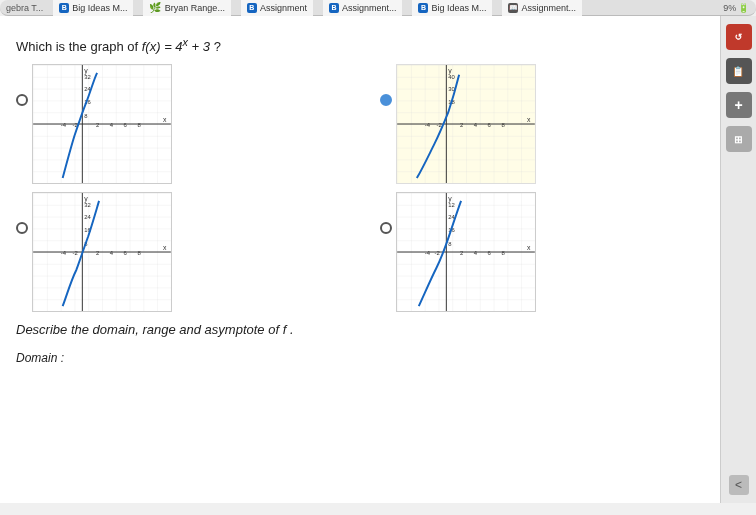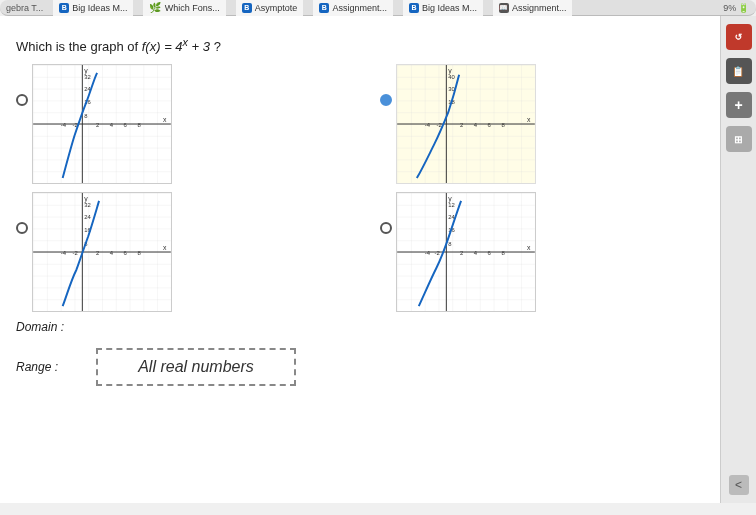--- a/index.html
+++ b/index.html
@@ -208,25 +208,25 @@
 <body>
 
 <div class="top-nav">
   <span style="font-size:9px;color:#555;">gebra T...</span>
   <div class="nav-tab">
     <span class="nav-tab-icon">B</span>
     <span>Big Ideas M...</span>
   </div>
   <div class="nav-tab">
     <span style="color:#4caf50;font-size:10px;">🌿</span>
-    <span>Which Fons...</span>
+    <span>Bryan Range...</span>
   </div>
   <div class="nav-tab">
     <span class="nav-tab-icon">B</span>
-    <span>Asymptote</span>
+    <span>Assignment</span>
   </div>
   <div class="nav-tab">
     <span class="nav-tab-icon">B</span>
     <span>Assignment...</span>
   </div>
   <div class="nav-tab">
     <span class="nav-tab-icon">B</span>
     <span>Big Ideas M...</span>
   </div>
   <div class="nav-tab">
@@ -369,31 +369,28 @@
             <text x="92" y="63" font-size="6" fill="#333">6</text>
             <text x="106" y="63" font-size="6" fill="#333">8</text>
 
             <path d="M 22,115 C 28,102 34,88 40,76 C 46,64 50,52 54,40 C 58,28 62,16 65,8" fill="none" stroke="#1565c0" stroke-width="2"></path>
           </svg>
         </div>
       </div>
 
     </div>
 
+    <div class="describe-section">
+      <span>Describe the domain, range and asymptote of f .</span>
+    </div>
 
     <div class="answer-row">
       <span class="answer-label">Domain :</span>
     </div>
 
-    <div class="answer-row">
-      <span class="answer-label">Range :</span>
-      <div class="answer-box">
-        <span>All real numbers</span>
-      </div>
-    </div>
 
 
   </div>
 
   <div class="right-sidebar">
     <div class="sidebar-icon" style="font-size:9px;">↺</div>
     <div class="sidebar-icon book" style="font-size:10px;background:#555;">📋</div>
     <div class="sidebar-icon" style="background:#777;font-size:14px;">+</div>
     <div class="sidebar-icon" style="background:#aaa;font-size:10px;">⊞</div>
     <div class="sidebar-arrow">

